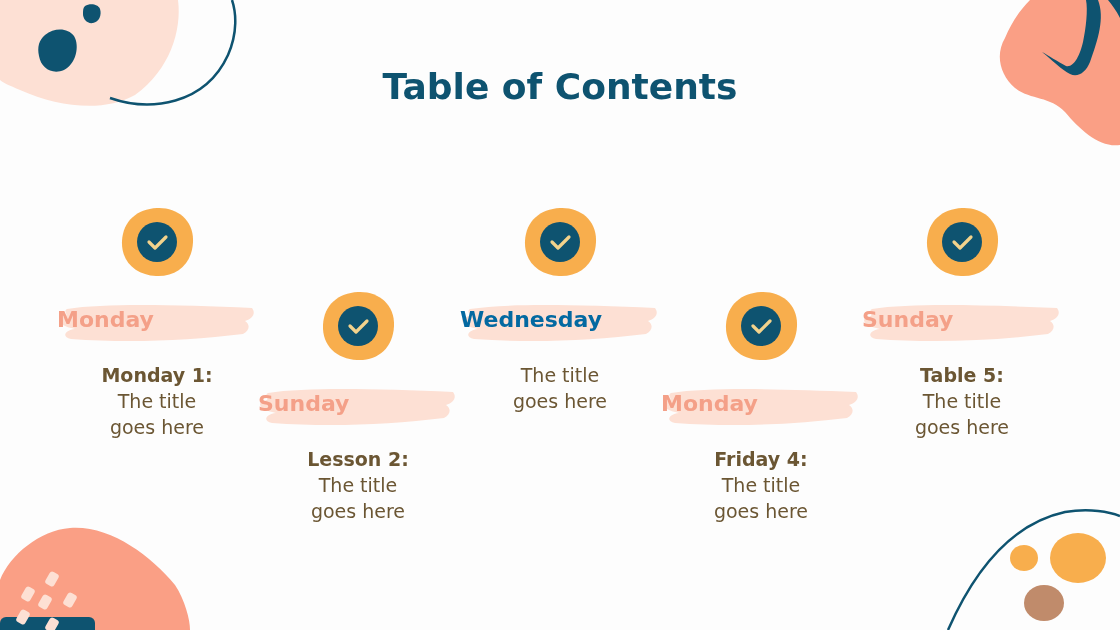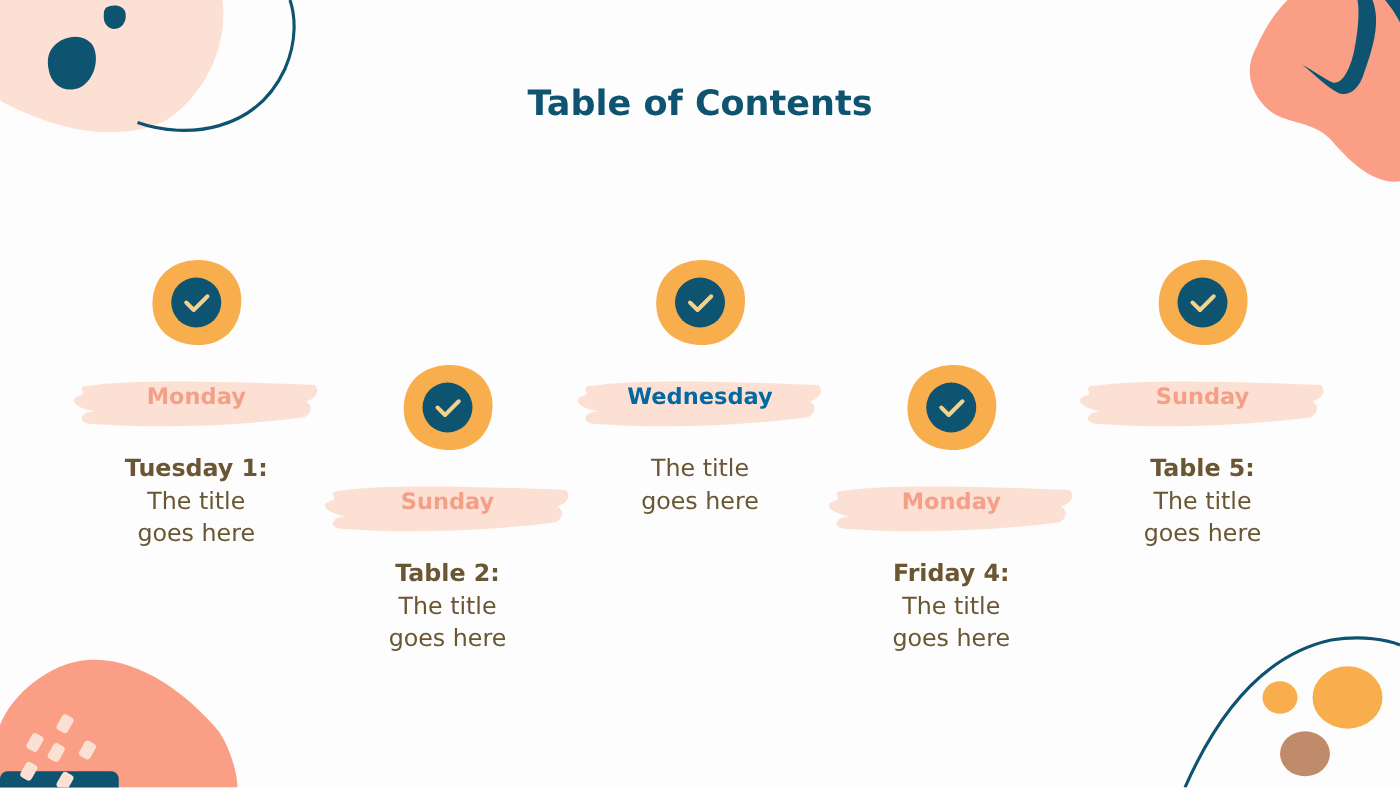--- a/index.html
+++ b/index.html
@@ -1,23 +1,23 @@
 <!DOCTYPE html>
 <html><head>
 <meta charset="utf-8">
 <style>
   html,body{margin:0;padding:0;}
   body{width:1120px;height:630px;overflow:hidden;background:#fdfdfd;position:relative;font-family:"DejaVu Sans","Liberation Sans",sans-serif;}
   .deco{position:absolute;pointer-events:none;}
-  .title{position:absolute;left:0;width:1120px;top:66px;text-align:center;font-family:"DejaVu Sans",sans-serif;font-weight:bold;font-size:28px;letter-spacing:0px;}
+  .title{position:absolute;left:0;width:1120px;top:66px;text-align:center;font-family:"DejaVu Sans",sans-serif;font-weight:bold;font-size:36px;letter-spacing:0px;}
   .item{position:absolute;width:200px;text-align:center;}
   .badge{position:absolute;left:62px;width:76px;height:72px;}
   .day-wrap{position:absolute;left:0;width:200px;height:48px;}
   .day-wrap svg{position:absolute;left:0;top:0;}
-  .day{position:absolute;left:0;top:8px;width:200px;text-align:center;font-family:"DejaVu Sans",sans-serif;font-weight:bold;font-size:18px;}
+  .day{position:absolute;left:0;top:8px;width:200px;text-align:left;font-family:"DejaVu Sans",sans-serif;font-weight:bold;font-size:22px;}
   .lesson{position:absolute;left:0;width:200px;text-align:center;font-family:"DejaVu Sans",sans-serif;font-size:19px;line-height:26px;}
   .lesson .lbl{font-weight:bold;display:block;}
   .lesson .t{display:block;}
 </style>
 </head>
 <body>
 
 <svg class="deco" style="left:0;top:0" width="250" height="115" viewBox="0 0 250 115">
   <path d="M0,0 L178,0 C182,30 170,70 135,95 C105,112 60,108 20,90 C8,85 2,82 0,80 Z" fill="#fde0d4"></path>
   <path d="M110,98 C150,112 205,105 228,55 C238,32 236,12 232,0" fill="none" stroke="#0e5370" stroke-width="2.5"></path>
@@ -60,39 +60,39 @@
       <circle cx="38" cy="36" r="20" fill="#0e5370"></circle>
       <path d="M30,36 L36,42 L47,31" fill="none" stroke="#f3d38c" stroke-width="3.2" stroke-linecap="round" stroke-linejoin="round"></path>
     </svg>
     <div class="day-wrap" style="top: 299px;">
       <svg width="200" height="48" viewBox="0 0 200 48">
         <path d="M10,10 C50,4 120,6 195,9 C199,14 196,20 188,22 C194,26 192,32 186,35 C130,42 70,44 14,40 C4,38 8,31 18,30 C2,27 -2,20 6,18 C14,16 5,13 10,10 Z" fill="#fde0d4"></path>
       </svg>
       <div class="day" style="color:#f4a088">Monday</div>
     </div>
     <div class="lesson" style="color: rgb(107, 86, 51); top: 362px;">
-      <span class="lbl">Tuesday 1:</span>
+      <span class="lbl">Monday 1:</span>
       <span class="t">The title</span>
       <span class="t">goes here</span>
     </div>
   </div>
     <div class="item" style="left: 258px; top: 0px;">
     <svg class="badge" viewBox="0 0 76 72" width="76" height="72" style="top: 290px;">
       <path d="M38,2 C58,1 75,14 74,36 C73,58 58,71 37,70 C17,69 2,56 3,35 C4,15 18,3 38,2 Z" fill="#f8ae4d"></path>
       <circle cx="38" cy="36" r="20" fill="#0e5370"></circle>
       <path d="M30,36 L36,42 L47,31" fill="none" stroke="#f3d38c" stroke-width="3.2" stroke-linecap="round" stroke-linejoin="round"></path>
     </svg>
     <div class="day-wrap" style="top: 383px;">
       <svg width="200" height="48" viewBox="0 0 200 48">
         <path d="M10,10 C50,4 120,6 195,9 C199,14 196,20 188,22 C194,26 192,32 186,35 C130,42 70,44 14,40 C4,38 8,31 18,30 C2,27 -2,20 6,18 C14,16 5,13 10,10 Z" fill="#fde0d4"></path>
       </svg>
       <div class="day" style="color:#f4a088">Sunday</div>
     </div>
     <div class="lesson" style="color: rgb(107, 86, 51); top: 446px;">
-      <span class="lbl">Table 2:</span>
+      <span class="lbl">Lesson 2:</span>
       <span class="t">The title</span>
       <span class="t">goes here</span>
     </div>
   </div>
     <div class="item" style="left: 460px; top: 0px;">
     <svg class="badge" viewBox="0 0 76 72" width="76" height="72" style="top: 206px;">
       <path d="M38,2 C58,1 75,14 74,36 C73,58 58,71 37,70 C17,69 2,56 3,35 C4,15 18,3 38,2 Z" fill="#f8ae4d"></path>
       <circle cx="38" cy="36" r="20" fill="#0e5370"></circle>
       <path d="M30,36 L36,42 L47,31" fill="none" stroke="#f3d38c" stroke-width="3.2" stroke-linecap="round" stroke-linejoin="round"></path>
     </svg>

